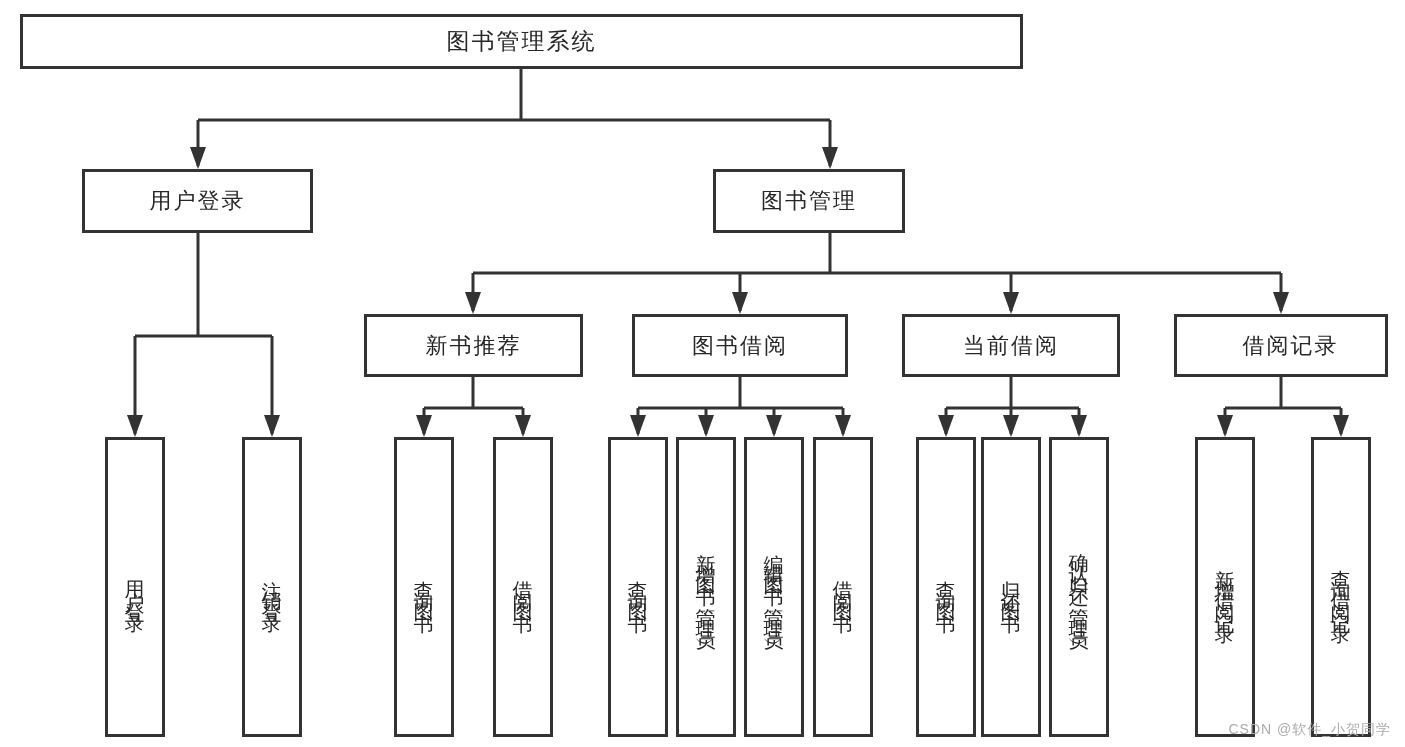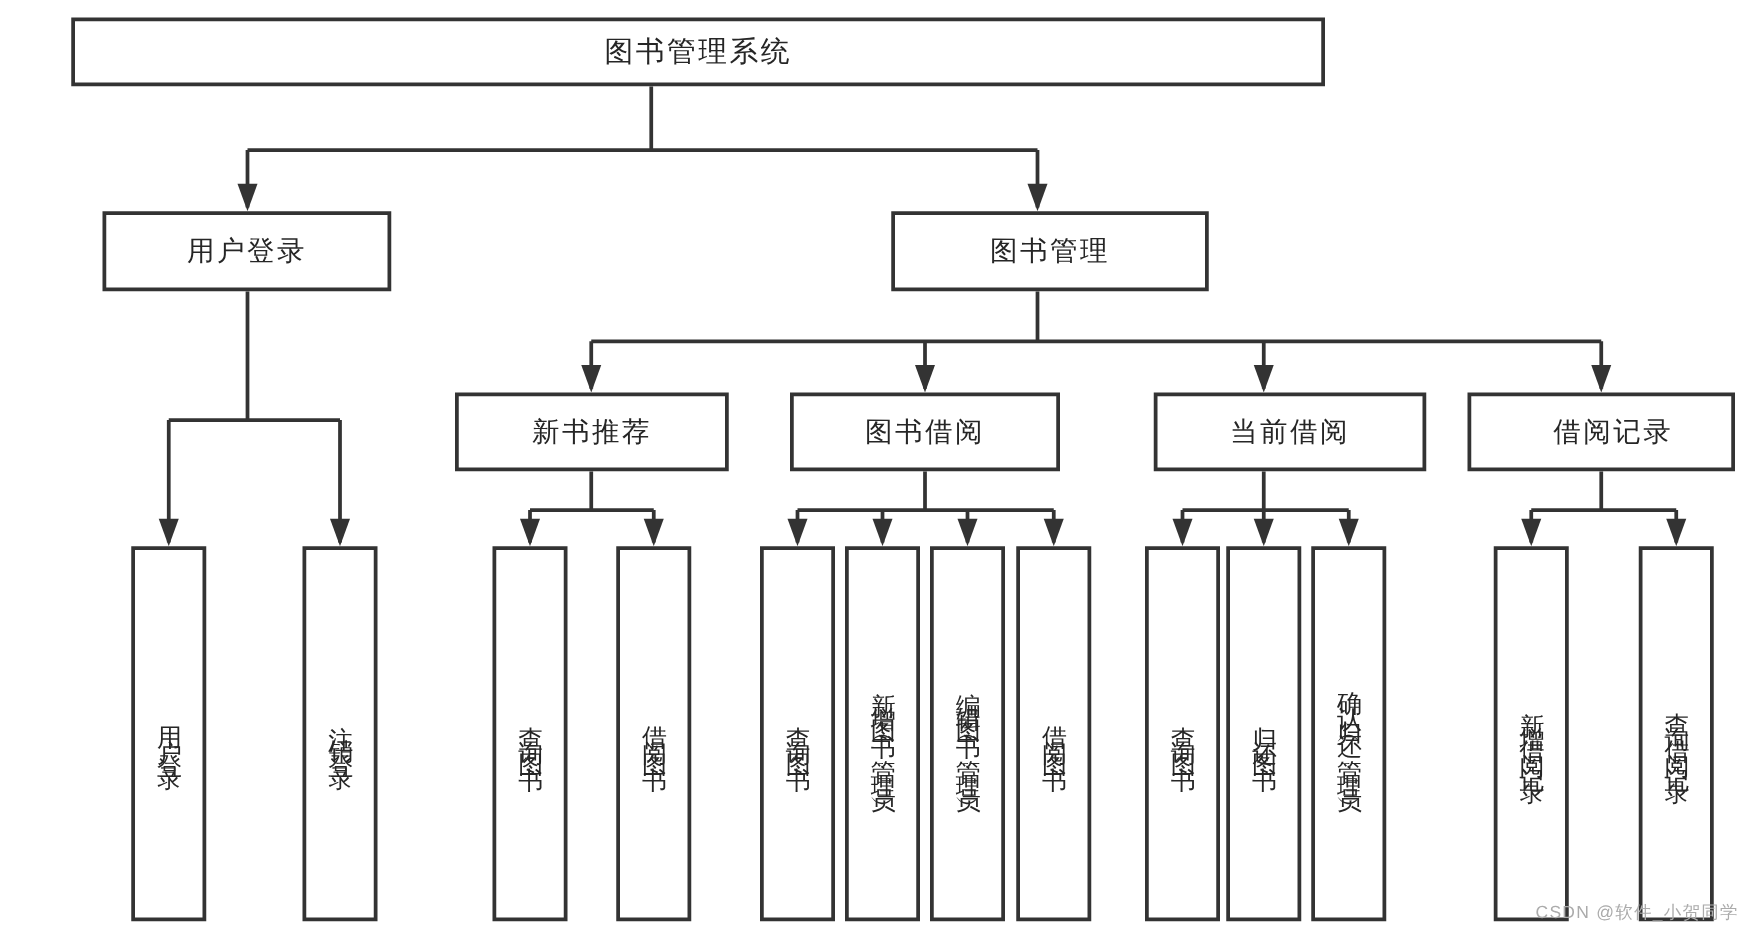--- a/index.html
+++ b/index.html
@@ -106,38 +106,38 @@
       <polygon points="706,437 698,415 714,415" fill="#333333"></polygon>
       <polygon points="774,437 766,415 782,415" fill="#333333"></polygon>
       <polygon points="843,437 835,415 851,415" fill="#333333"></polygon>
       <polygon points="946,437 938,415 954,415" fill="#333333"></polygon>
       <polygon points="1011,437 1003,415 1019,415" fill="#333333"></polygon>
       <polygon points="1079,437 1071,415 1087,415" fill="#333333"></polygon>
       <polygon points="1225,437 1217,415 1233,415" fill="#333333"></polygon>
       <polygon points="1341,437 1333,415 1349,415" fill="#333333"></polygon>
     </svg>
 
-  <div class="box root" style="left:20px; top:14px; width:1003px; height:55px;margin-left:37px;">
+  <div class="box root" style="left:20px; top:14px; width:1003px; height:55px;">
     <span class="lbl">图书管理系统</span>
   </div>
 
   <div class="box" style="left:82px; top:169px; width:231px; height:64px;">
     <span class="lbl">用户登录</span>
   </div>
-  <div class="box" style="left:713px; top:169px; width:254px; height:64px;">
+  <div class="box" style="left:713px; top:169px; width:192px; height:64px;">
     <span class="lbl">图书管理</span>
   </div>
 
   <div class="box" style="left:632px; top:314px; width:216px; height:63px;">
     <span class="lbl">图书借阅</span>
   </div>
   <div class="box" style="left:364px; top:314px; width:219px; height:63px;">
     <span class="lbl">新书推荐</span>
   </div>
-  <div class="box" style="left:902px; top:314px; width:218px; height:63px;margin-left:21px;">
+  <div class="box" style="left:902px; top:314px; width:218px; height:63px;">
     <span class="lbl">当前借阅</span>
   </div>
   <div class="box" style="left:1174px; top:314px; width:214px; height:63px;padding-left:19px;">
     <span class="lbl">借阅记录</span>
   </div>
 
   <div class="box leaf" style="left:105px; top:437px; width:60px; height:300px;">
     <span class="lbl">用户登录</span>
   </div>
   <div class="box leaf" style="left:242px; top:437px; width:60px; height:300px;">

